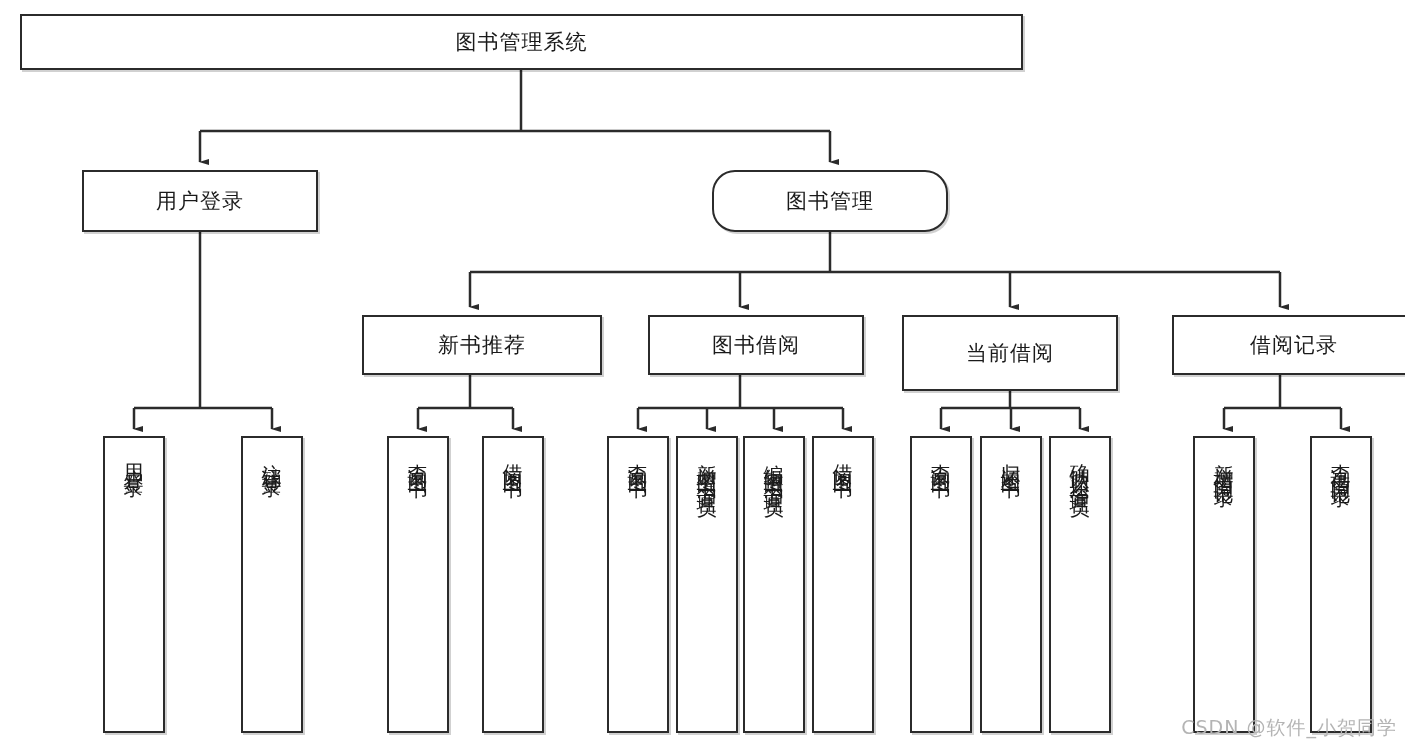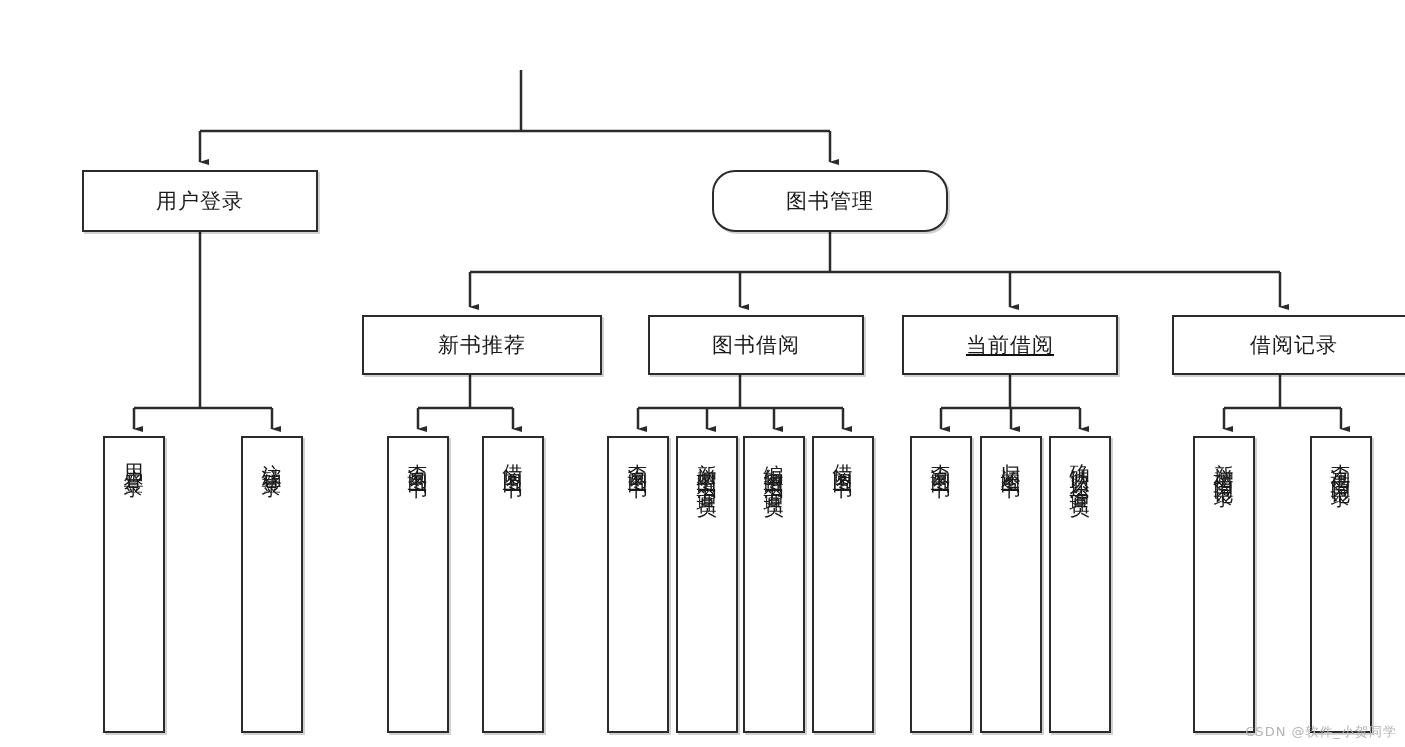--- a/index.html
+++ b/index.html
@@ -54,21 +54,21 @@
     text-orientation:upright;
     font-size:20px;
     letter-spacing:5px;
     line-height:1;
     white-space:nowrap;
   }
   .watermark{
     position:absolute;
     right:8px;
     bottom:6px;
-    font-size:13px;
+    font-size:19px;
     color:#b4b4b4;
     letter-spacing:1px;
     white-space:nowrap;
     user-select:none;
   }
 </style>
 </head>
 <body>
 
 <div id="stage">
@@ -116,38 +116,41 @@
       <path d="M1011,408 L1011,429" marker-end="url(#arrow)"></path>
       <path d="M1080,408 L1080,429" marker-end="url(#arrow)"></path>
 
       <path d="M1280,375 L1280,408"></path>
       <path d="M1224,408 L1341,408"></path>
       <path d="M1224,408 L1224,429" marker-end="url(#arrow)"></path>
       <path d="M1341,408 L1341,429" marker-end="url(#arrow)"></path>
     </g>
   </svg>
 
+  <div class="node horiz" style="left:20px;top:14px;width:1003px;height:56px;">
+    <span class="label">图书管理系统</span>
+  </div>
 
   <div class="node horiz" style="left:82px;top:170px;width:236px;height:62px;">
     <span class="label">用户登录</span>
   </div>
 
   <div class="node horiz" style="left:712px;top:170px;width:236px;height:62px;border-radius:23px;">
     <span class="label">图书管理</span>
   </div>
 
   <div class="node horiz" style="left:362px;top:315px;width:240px;height:60px;">
     <span class="label">新书推荐</span>
   </div>
 
   <div class="node horiz" style="left:632px;top:315px;width:216px;height:60px;margin-left:16px;">
     <span class="label">图书借阅</span>
   </div>
 
-  <div class="node horiz" style="left:902px;top:315px;width:216px;height:60px;text-decoration:underline;">
+  <div class="node horiz" style="left:902px;top:315px;width:216px;height:76px;">
     <span class="label">当前借阅</span>
   </div>
 
   <div class="node horiz" style="left:1172px;top:315px;width:244px;height:60px;">
     <span class="label">借阅记录</span>
   </div>
 
   <div class="node vert" style="left:103px;top:436px;width:62px;height:297px;">
     <span class="label">用户登录</span>
   </div>

